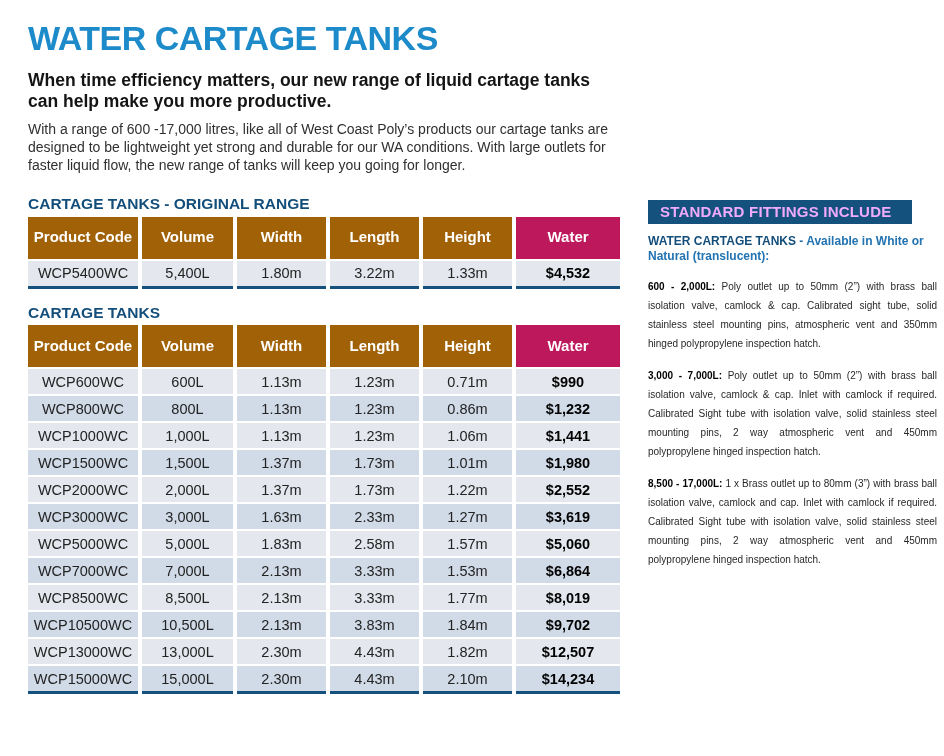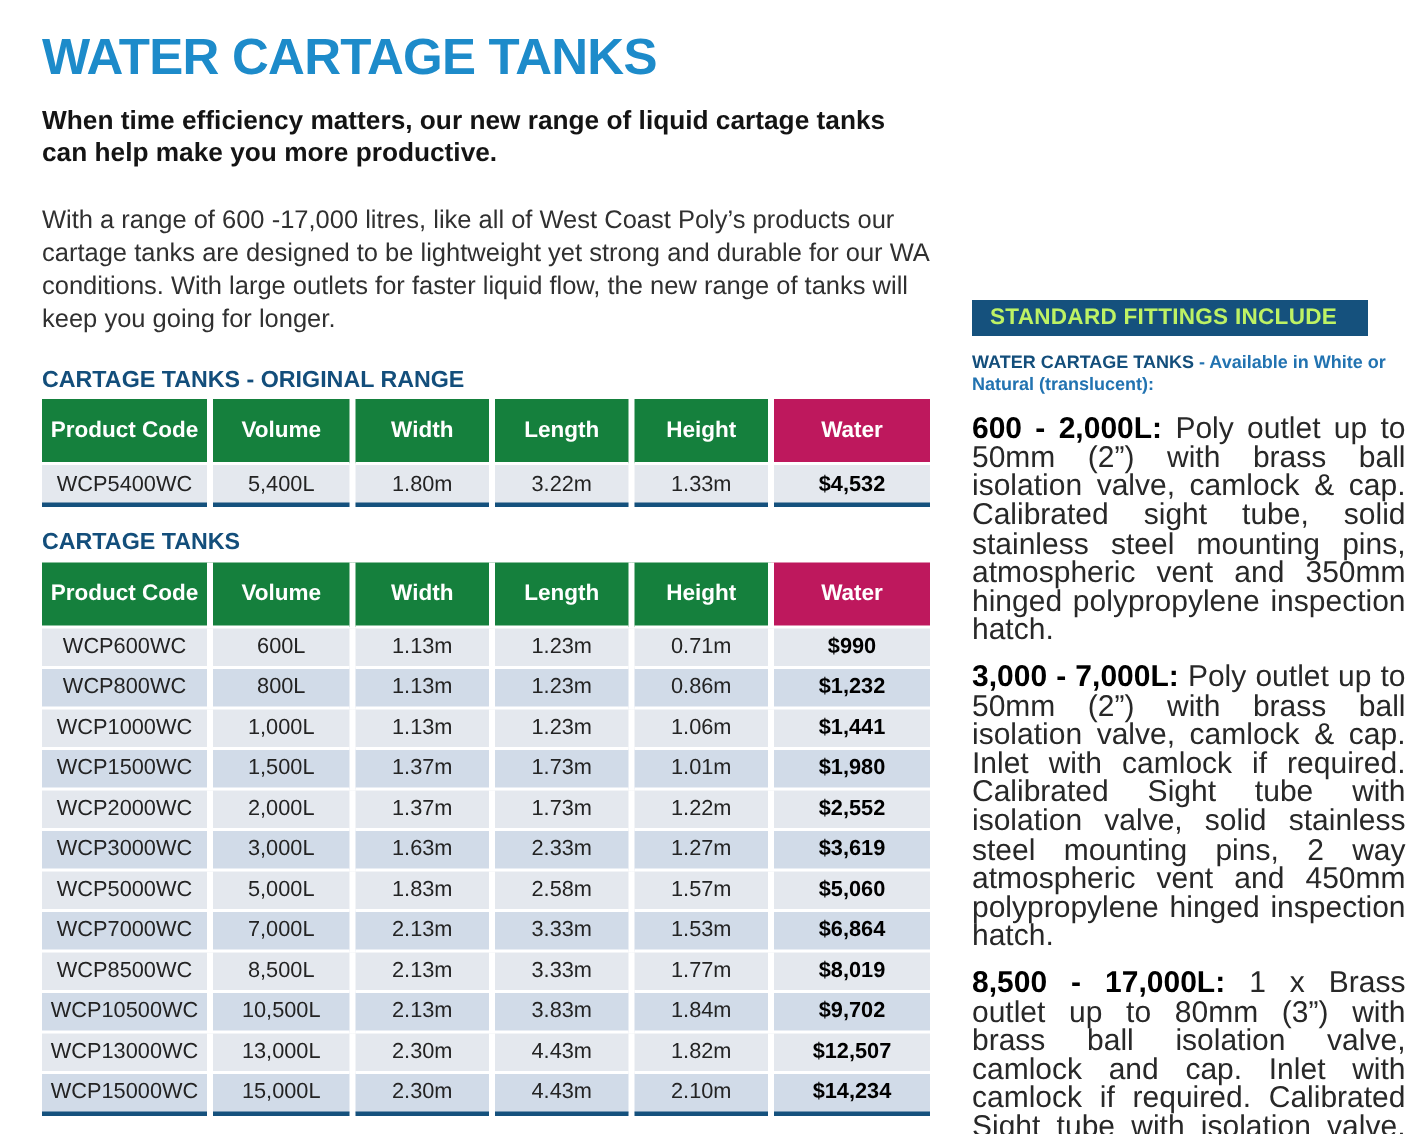--- a/index.html
+++ b/index.html
@@ -11,62 +11,62 @@
 
   .page-title {
     margin:0; font-size:34px; font-weight:700; color:#1d8bca;
     letter-spacing:-0.5px; line-height:1.18;
   }
   .subtitle {
     margin:12px 0 0 0; font-size:17.5px; font-weight:700; color:#141414;
     line-height:1.2;
   }
   .intro {
-    margin:24px 0 0 0; font-size:17px; color:#303030; line-height:1.29;
+    margin:8px 0 0 0; font-size:14px; color:#303030; line-height:1.29;
   }
   .section-heading {
     margin:0; font-size:15.5px; font-weight:700; color:#134e7b; line-height:1.2;
   }
   .section-heading.first { margin-top:21px; }
   .section-heading.second { margin-top:15px; }
 
   table.spec {
     margin-top:3px; border-collapse:collapse; table-layout:fixed; width:592px;
     border-bottom:3px solid #15517d;
   }
   table.spec th {
-    background:#15803d; color:#ffffff; font-size:15px; font-weight:700;
+    background:#a16207; color:#ffffff; font-size:15px; font-weight:700;
     height:42px; text-align:center; vertical-align:middle; line-height:1.12;
     padding:0;
   }
   table.spec th.water-col { background:#be185d; }
   table.spec th:not(:last-child), table.spec td:not(:last-child) {
     border-right:4px solid #ffffff;
   }
   table.spec td {
     height:25px; padding:0; text-align:center; vertical-align:middle;
     font-size:14.5px; color:#232323; border-top:2px solid #ffffff;
   }
   table.spec tbody tr:nth-child(odd) td { background:#e4e8ee; }
   table.spec tbody tr:nth-child(even) td { background:#d1dbe8; }
   table.spec td:last-child { font-weight:700; color:#000000; }
 
   .sidebar { position:absolute; left:648px; top:200px; width:289px; }
   .fittings-bar {
-    background:#15517d; color:#bef264; font-weight:700; font-size:15px;
+    background:#15517d; color:#f0abfc; font-weight:700; font-size:15px;
     width:264px; box-sizing:border-box; padding:3px 0 4px 12px;
     letter-spacing:0.2px;
   }
   .sidebar-heading {
     margin:10px 0 0 0; font-size:12px; font-weight:700; line-height:1.28;
   }
   .sidebar-heading .strong { color:#134e7b; }
   .sidebar-heading .rest { color:#2273b1; }
   .sidebar p.fitting {
-    margin:12px 0 0 0; font-size:20px; line-height:19.2px; color:#282828;
+    margin:12px 0 0 0; font-size:10px; line-height:19.2px; color:#282828;
     text-align:justify;
   }
   .sidebar p.fitting b { color:#000000; }
 </style>
 </head>
 <body>
 
 <div class="page">
 
   <div class="main">

